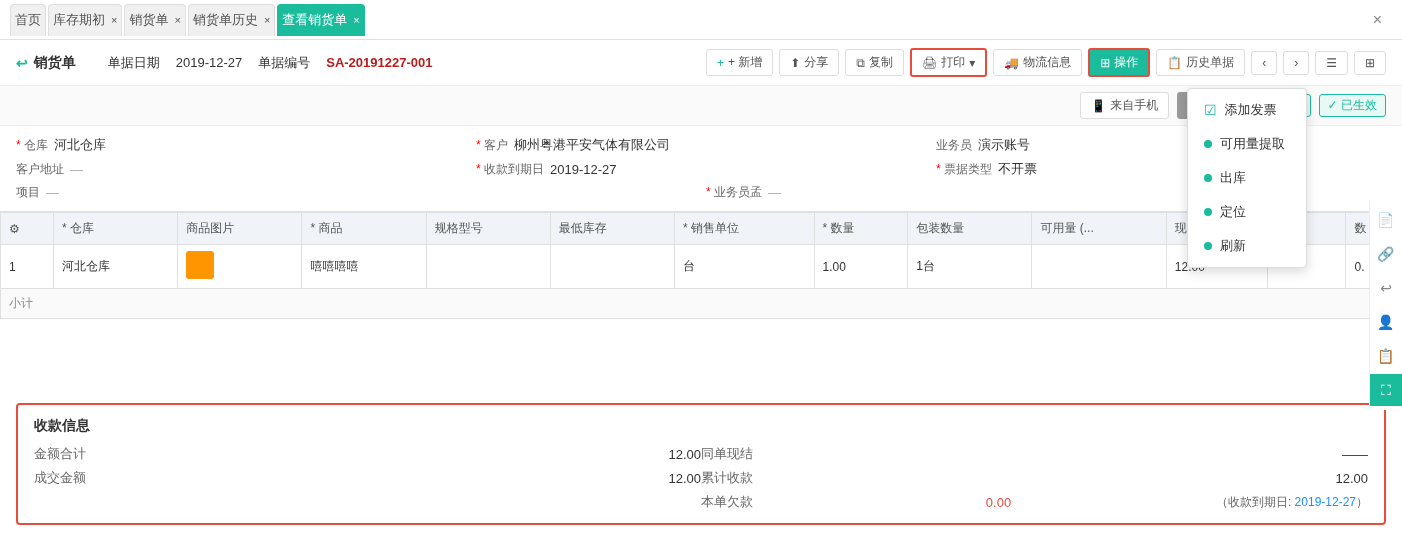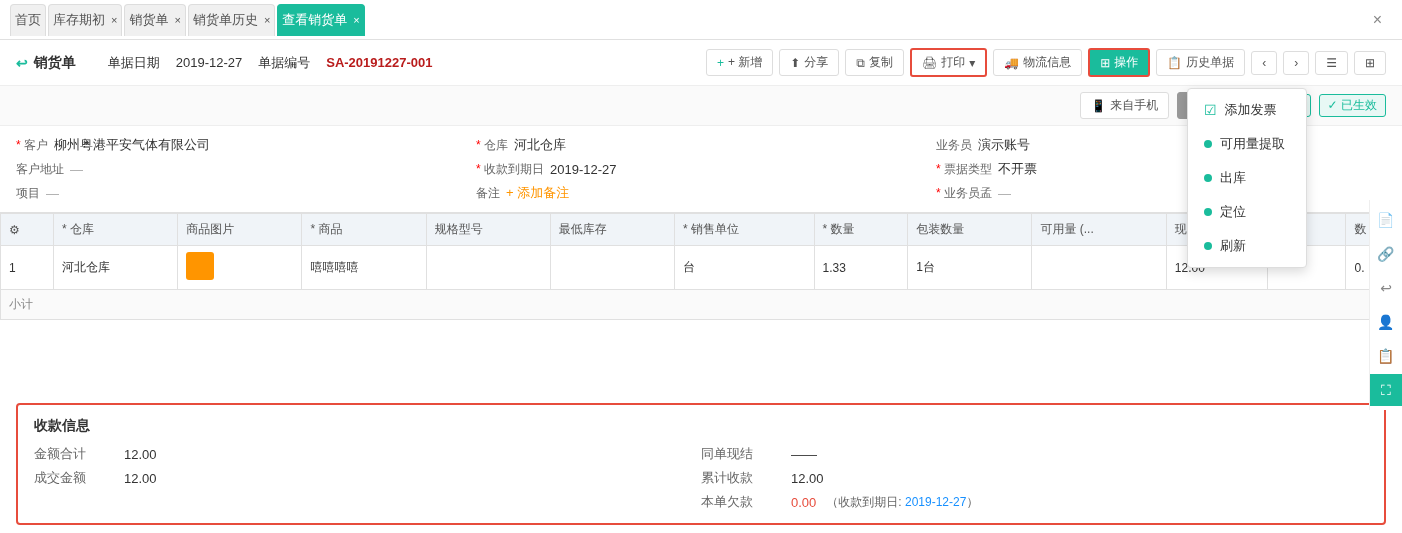--- a/index.html
+++ b/index.html
@@ -72,21 +72,21 @@
     .subtotal-row td { background: #fafafa; color: #888; }
     .product-img { width: 28px; height: 28px; background: #ff9500; border-radius: 3px; display: inline-block; }
 
     
     .bottom-summary {
       border: 2px solid #e74c3c; border-radius: 4px; margin: 8px 16px;
       padding: 12px 16px; background: #fff; font-size: 13px;
     }
     .summary-title { font-weight: bold; margin-bottom: 10px; font-size: 14px; }
     .summary-grid { display: grid; grid-template-columns: 1fr 1fr; gap: 6px 0; }
-    .summary-item { display: flex; align-items: center; gap: 10px; }
+    .summary-item { display: flex; align-items: center; gap: 10px; justify-content: space-between; }
     .summary-label { color: #666; width: 80px; }
     .summary-val { color: #333; }
     .summary-val.red { color: #e74c3c; }
     .add-note-btn { color: #ff9500; cursor: pointer; }
 
     
     .dropdown-menu {
       position: absolute; top: 88px; right: 95px; background: #fff;
       border: 1px solid #ddd; border-radius: 4px; box-shadow: 0 4px 12px rgba(0,0,0,0.15);
       z-index: 100; min-width: 120px; padding: 4px 0;
@@ -207,28 +207,28 @@
       </span>
       <span class="tag-green">
         <span>✓</span>
         <span>已生效</span>
       </span>
     </div>
 
     <div class="form-section">
       <div class="form-row">
         <div class="form-field">
+          <span class="form-label required">仓库</span>
+          <span class="form-value">河北仓库</span>
+        </div>
+        <div class="form-field">
           <span class="form-label required">客户</span>
           <span class="form-value">柳州粤港平安气体有限公司</span>
         </div>
         <div class="form-field">
-          <span class="form-label required">仓库</span>
-          <span class="form-value">河北仓库</span>
-        </div>
-        <div class="form-field">
           <span class="form-label">业务员</span>
           <span class="form-value">演示账号</span>
         </div>
       </div>
       <div class="form-row">
         <div class="form-field">
           <span class="form-label">客户地址</span>
           <span class="form-value placeholder">—</span>
         </div>
         <div class="form-field">
@@ -237,24 +237,20 @@
         </div>
         <div class="form-field">
           <span class="form-label required">票据类型</span>
           <span class="form-value">不开票</span>
         </div>
       </div>
       <div class="form-row">
         <div class="form-field">
           <span class="form-label">项目</span>
           <span class="form-value placeholder">—</span>
-        </div>
-        <div class="form-field">
-          <span class="form-label">备注</span>
-          <span class="add-note-btn">+ 添加备注</span>
         </div>
         <div class="form-field">
           <span class="form-label required">业务员孟</span>
           <span class="form-value placeholder">—</span>
         </div>
       </div>
     </div>
 
     <div class="table-section">
       <table>
@@ -279,21 +275,21 @@
           <tr>
             <td>1</td>
             <td>河北仓库</td>
             <td>
               <span class="product-img"></span>
             </td>
             <td>嘻嘻嘻嘻</td>
             <td></td>
             <td></td>
             <td>台</td>
-            <td>1.33</td>
+            <td>1.00</td>
             <td>1台</td>
             <td></td>
             <td>12.00</td>
             <td></td>
             <td>0.</td>
           </tr>
           <tr class="subtotal-row">
             <td colspan="13">小计</td>
           </tr>
         </tbody>

